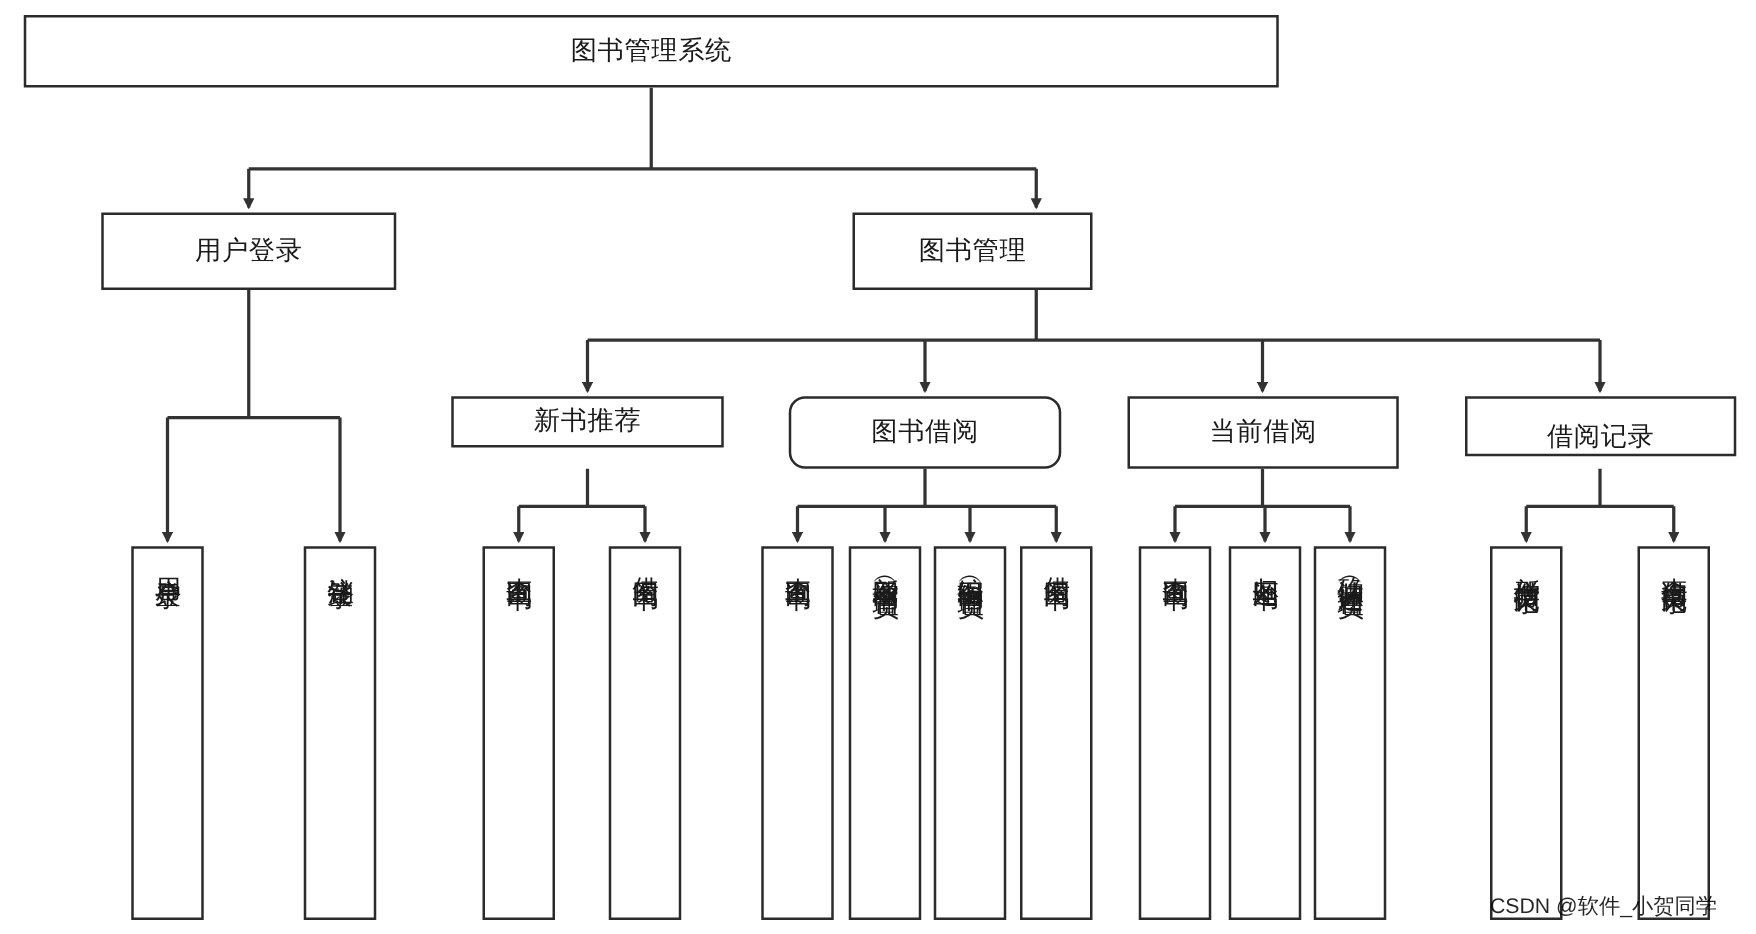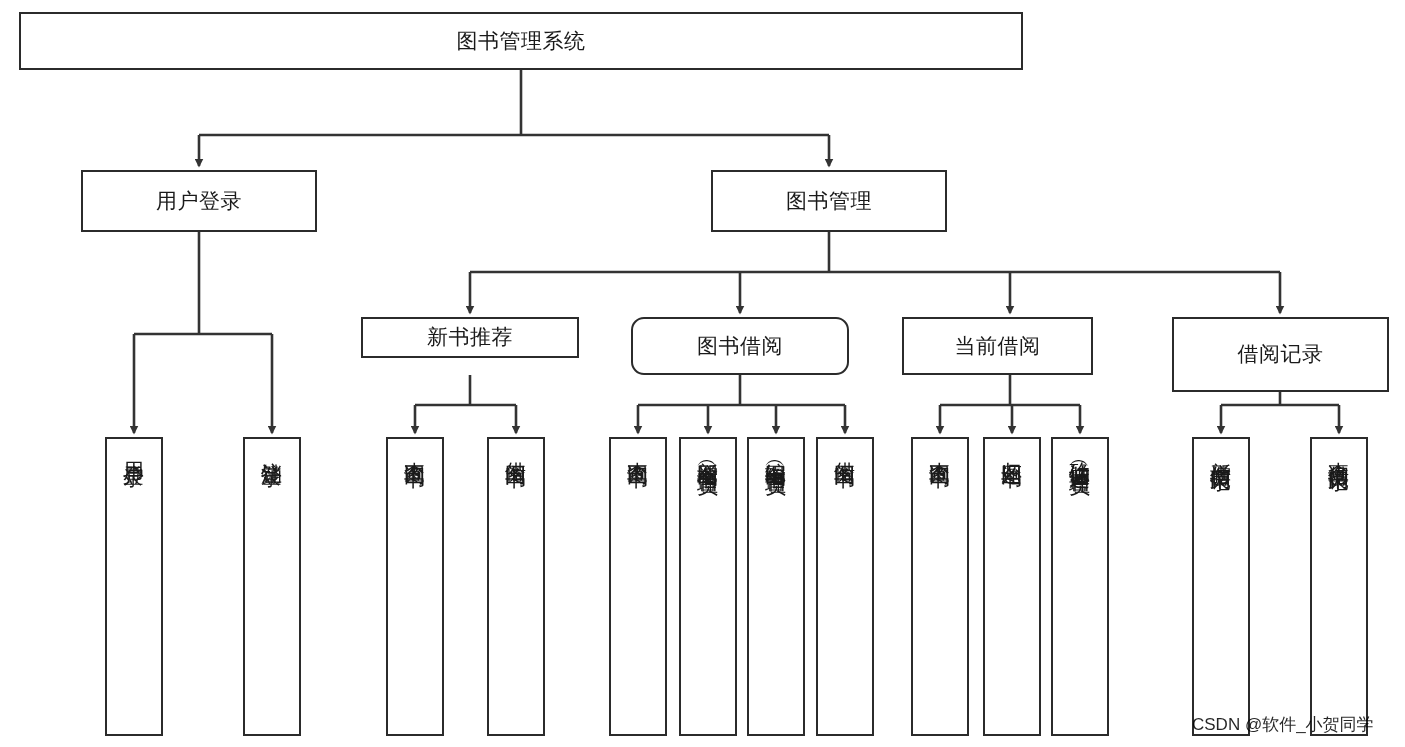--- a/index.html
+++ b/index.html
@@ -123,34 +123,34 @@
     </g>
   </svg>
 
   <div class="node horizontal" style="left:19px; top:12px; width:1004px; height:58px;">
     <span class="node-label">图书管理系统</span>
   </div>
 
   <div class="node horizontal" style="left:81px; top:170px; width:236px; height:62px;">
     <span class="node-label">用户登录</span>
   </div>
-  <div class="node horizontal" style="left:711px; top:170px; width:236px; height:62px;">
+  <div class="node horizontal" style="left:682px; top:170px; width:192px; height:62px;">
     <span class="node-label">图书管理</span>
   </div>
 
   <div class="node horizontal" style="left:361px; top:317px; width:218px; height:41px;">
     <span class="node-label">新书推荐</span>
   </div>
   <div class="node horizontal" style="left:631px; top:317px; width:218px; height:58px;border-radius:13px;">
     <span class="node-label">图书借阅</span>
   </div>
-  <div class="node horizontal" style="left:902px; top:317px; width:191px; height:58px;">
+  <div class="node horizontal" style="left:902px; top:317px; width:217px; height:58px;">
     <span class="node-label">当前借阅</span>
   </div>
-  <div class="node horizontal" style="left:1172px; top:317px; width:217px; height:75px;">
+  <div class="node horizontal" style="left:1172px; top:317px; width:217px; height:48px;align-items:flex-end;">
     <span class="node-label">借阅记录</span>
   </div>
 
   <div class="node vertical" style="left:105px; top:437px; width:58px; height:299px;">
     <span class="node-label">用户登录</span>
   </div>
   <div class="node vertical" style="left:243px; top:437px; width:58px; height:299px;">
     <span class="node-label">注销登录</span>
   </div>
 

